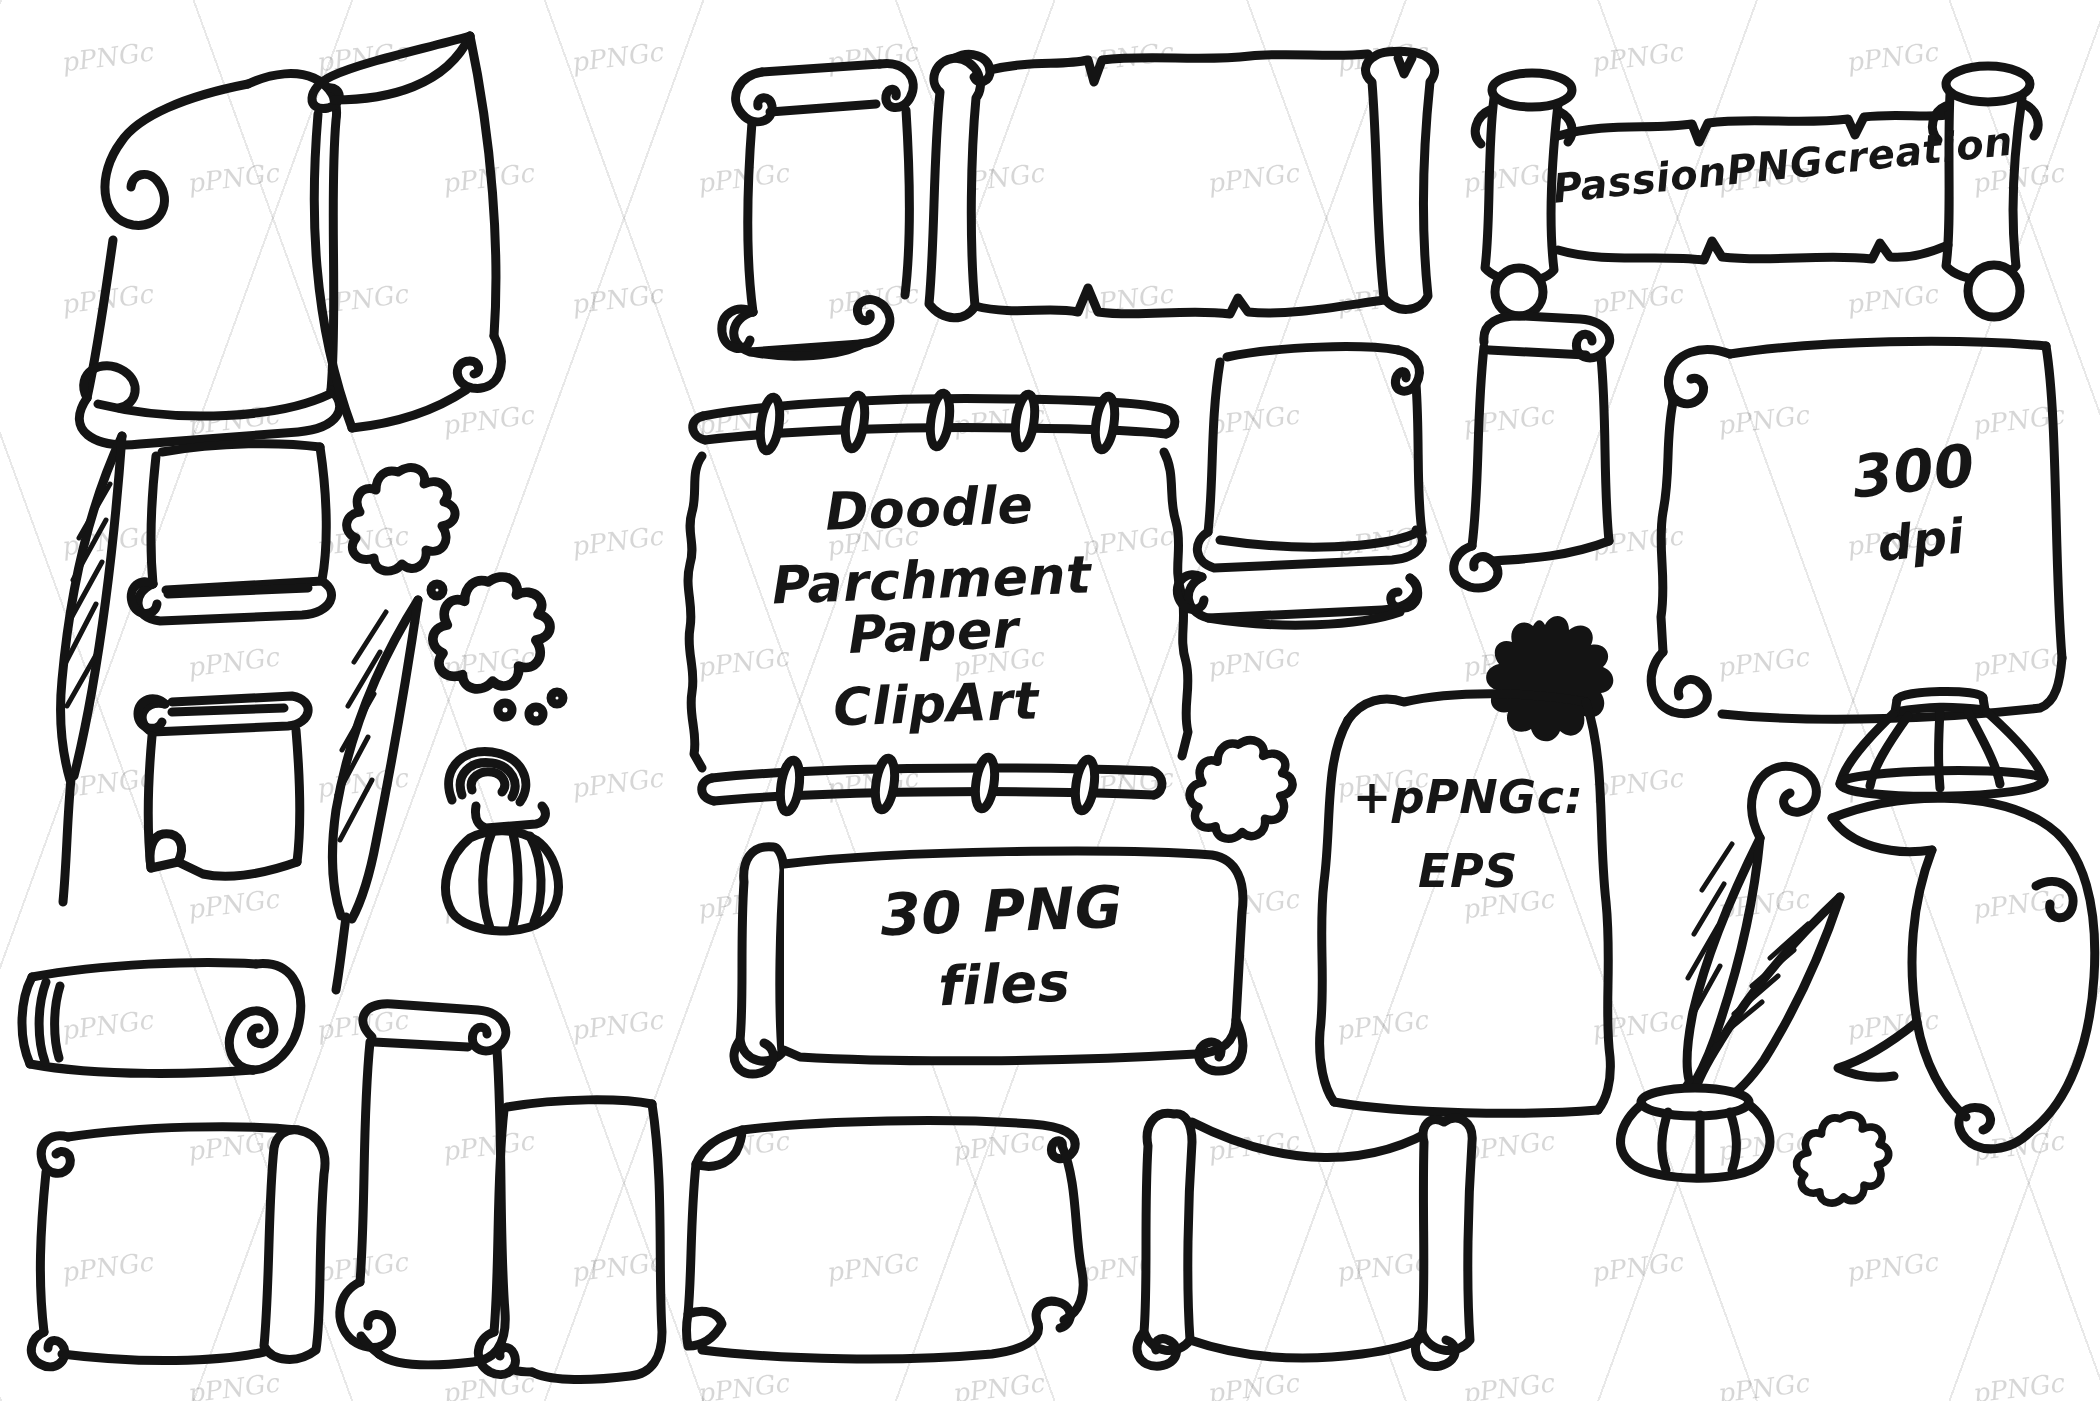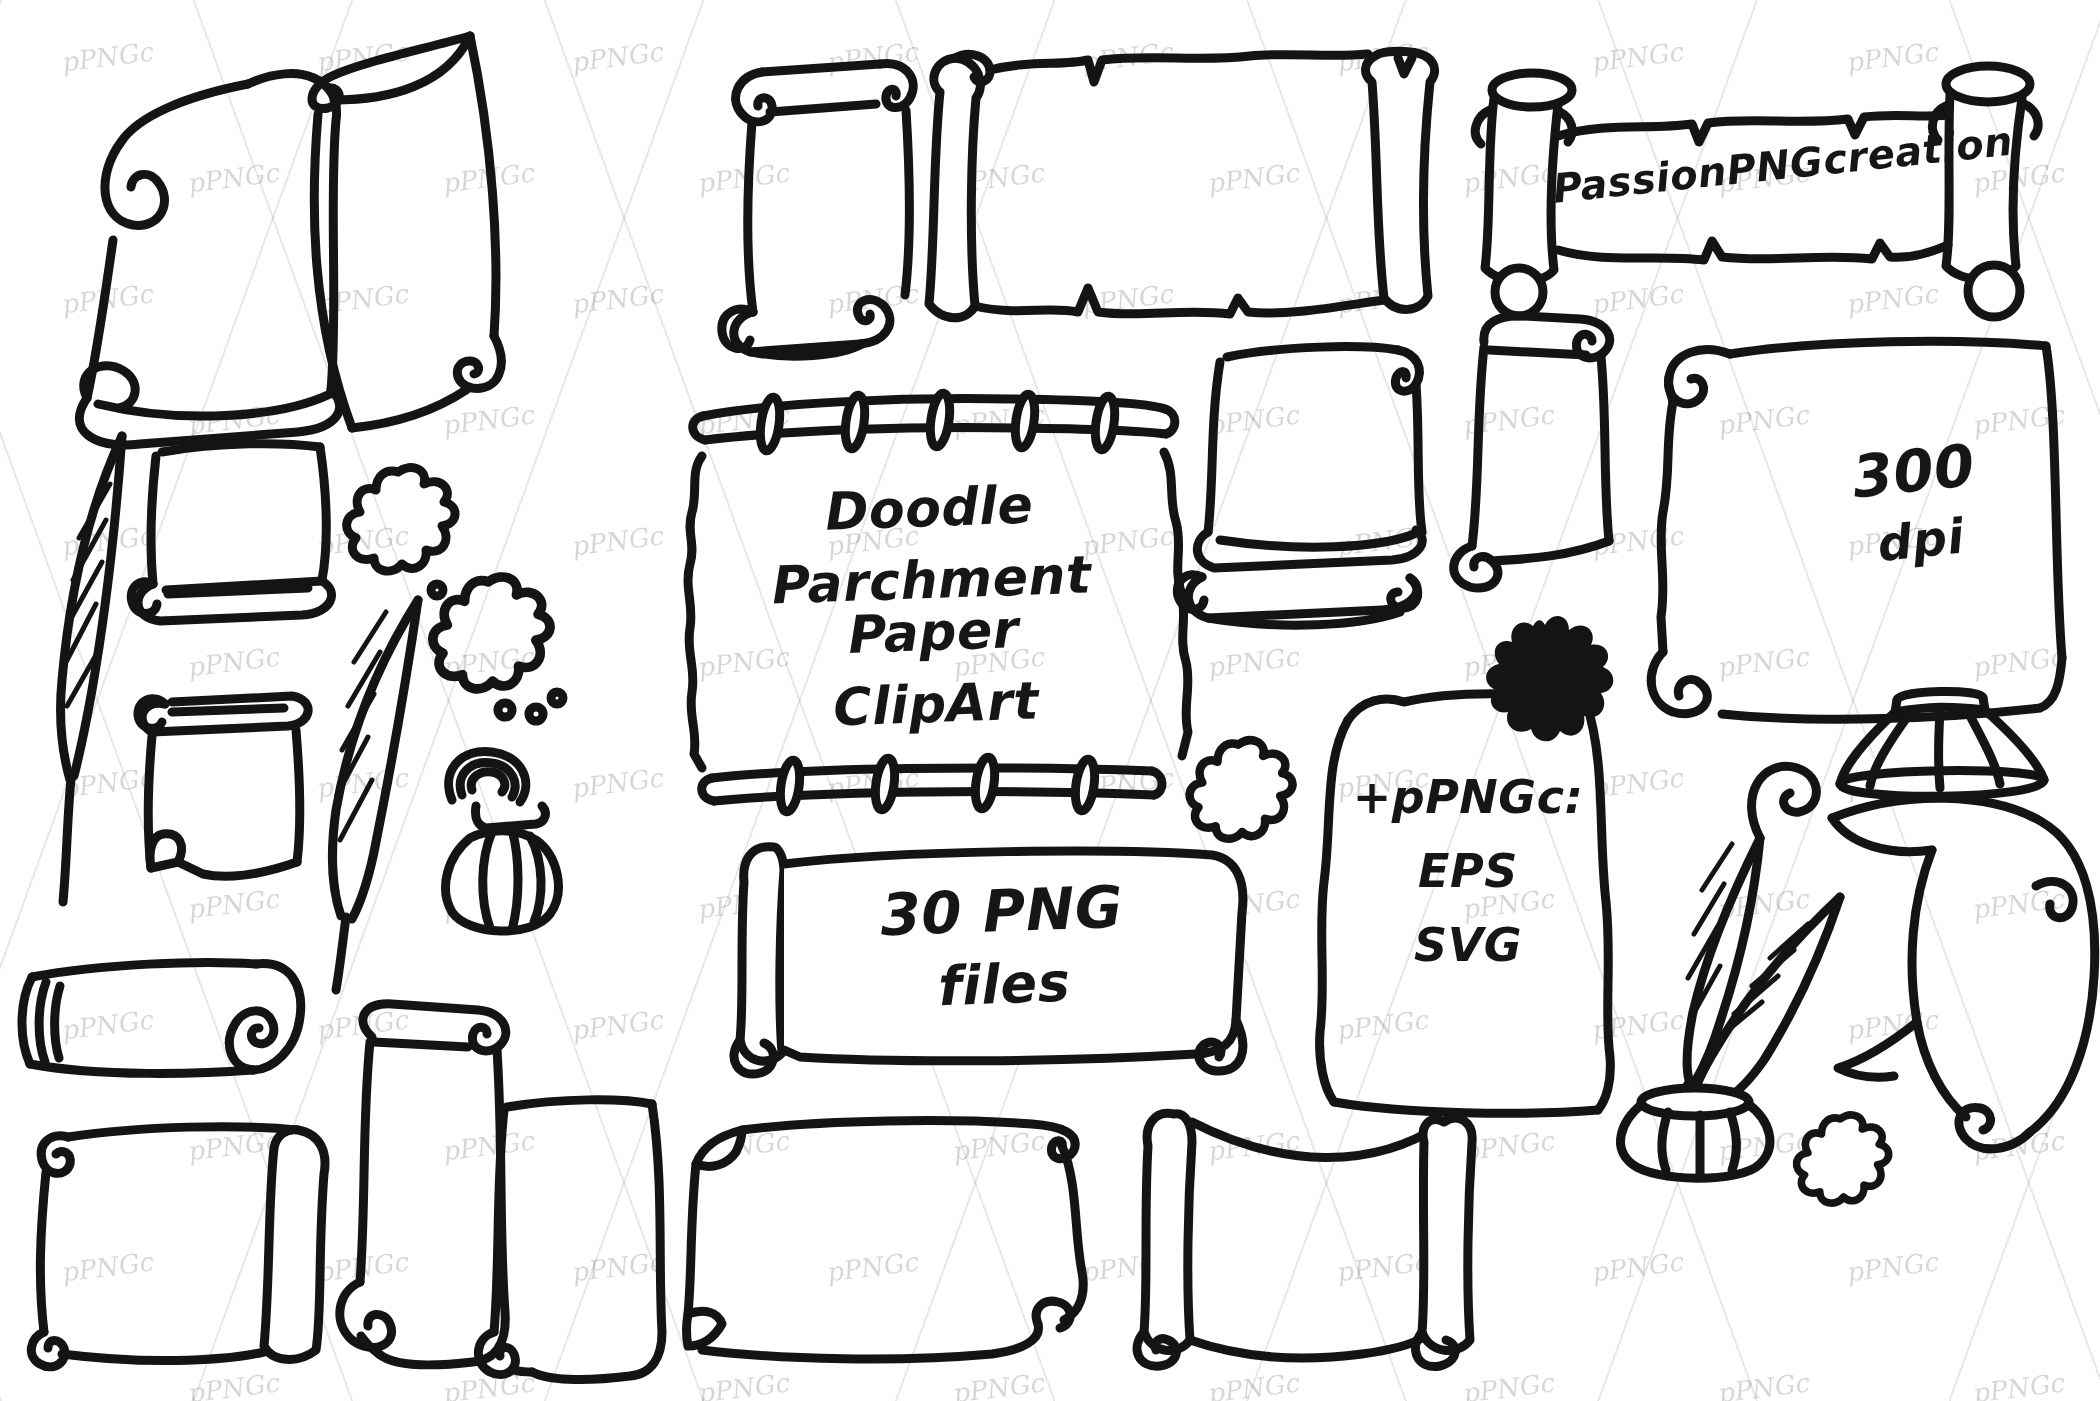--- a/index.html
+++ b/index.html
@@ -467,16 +467,15 @@
   </div>
 
   <div id="files-text" class="doodle-text">
     <div class="ln1">30 PNG</div>
     <div class="ln2">files</div>
   </div>
 
   <div id="vector-text" class="doodle-text">
     <div class="ln">+pPNGc:</div>
     <div class="ln">EPS</div>
-    <div class="ln">SVG</div>
   </div>
 
 </div>
 
 </body></html>

